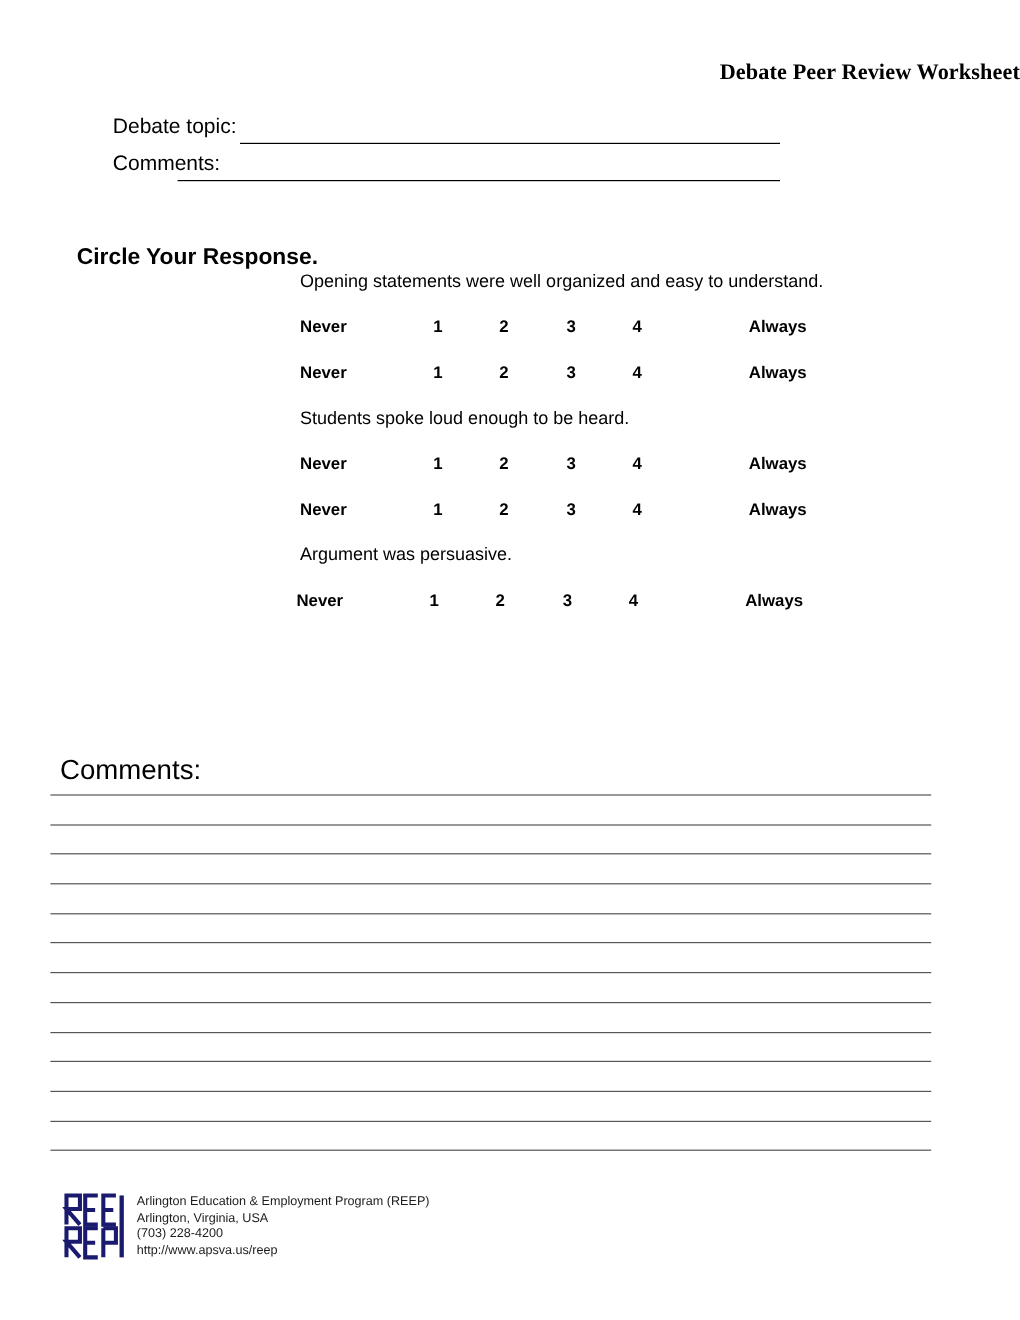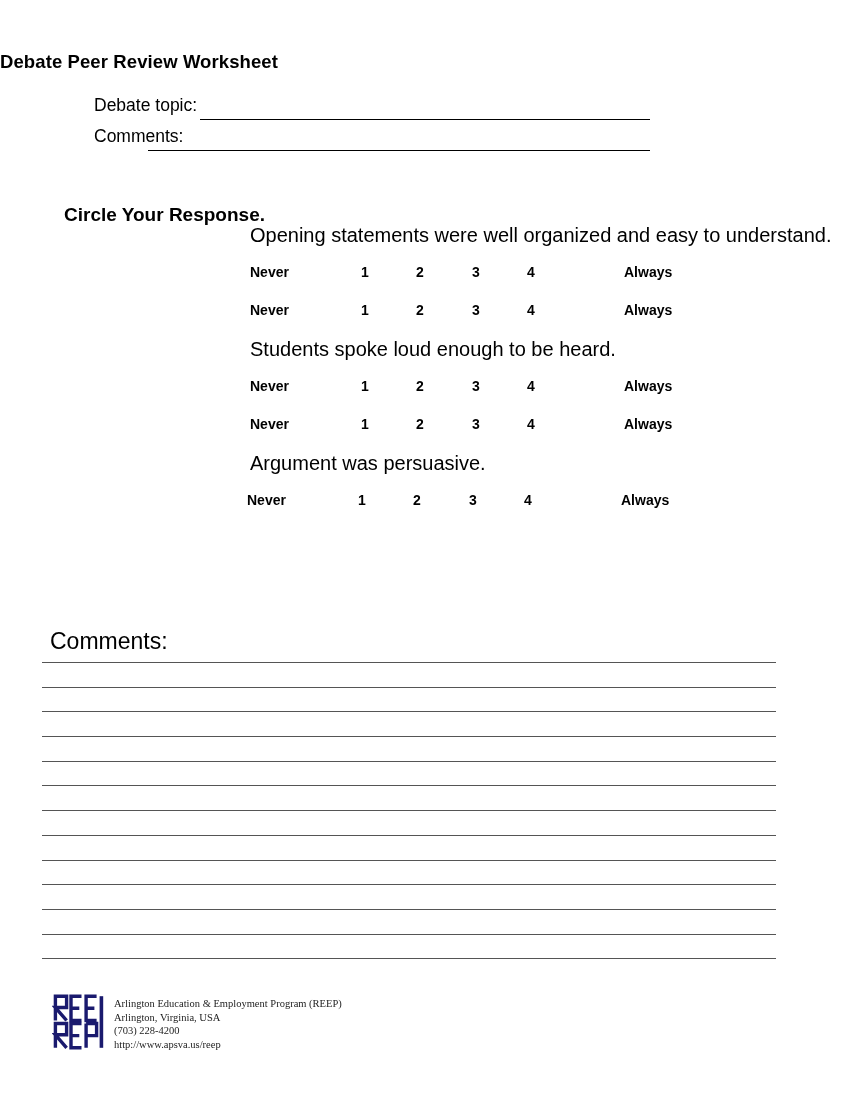--- a/index.html
+++ b/index.html
@@ -20,24 +20,25 @@
     position: absolute;
     inset: 0;
   }
 
   
   .title {
     position: absolute;
     top: 51px;
     left: 0;
     width: 850px;
-    text-align: left;
+    text-align: right;
     font-size: 18.5px;
     font-weight: bold;
     letter-spacing: 0.1px;
+    font-family: Liberation Serif, serif;
   }
 
   
   .field-block {
     position: absolute;
     left: 50px;
     top: 95px;
     width: 700px;
   }
   .field-row {
@@ -74,21 +75,21 @@
 
   
   .questions {
     position: absolute;
     left: 250px;
     top: 226px;
     width: 560px;
   }
   .q-item { position: relative; }
   .q-text {
-    font-size: 20px;
+    font-size: 15px;
     line-height: 18px;
     white-space: nowrap;
     padding-bottom: 20px;
   }
   .q-scale {
     position: relative;
     height: 18px;
     font-size: 14px;
     font-weight: bold;
     padding-bottom: 20px;
@@ -126,22 +127,21 @@
     border-bottom: 1.3px solid #555555;
     margin-bottom: 23.7px;
   }
 
   
   .footer {
     position: absolute;
     left: 52px;
     top: 993px;
     display: flex;
-    align-items: flex-end;
-    font-family: Liberation Serif, serif;
+    align-items: flex-start;
   }
   .logo {
     width: 56px;
     height: 58px;
     flex: 0 0 auto;
   }
   .footer-text {
     margin-left: 6px;
     margin-top: 2px;
     font-size: 10.5px;

